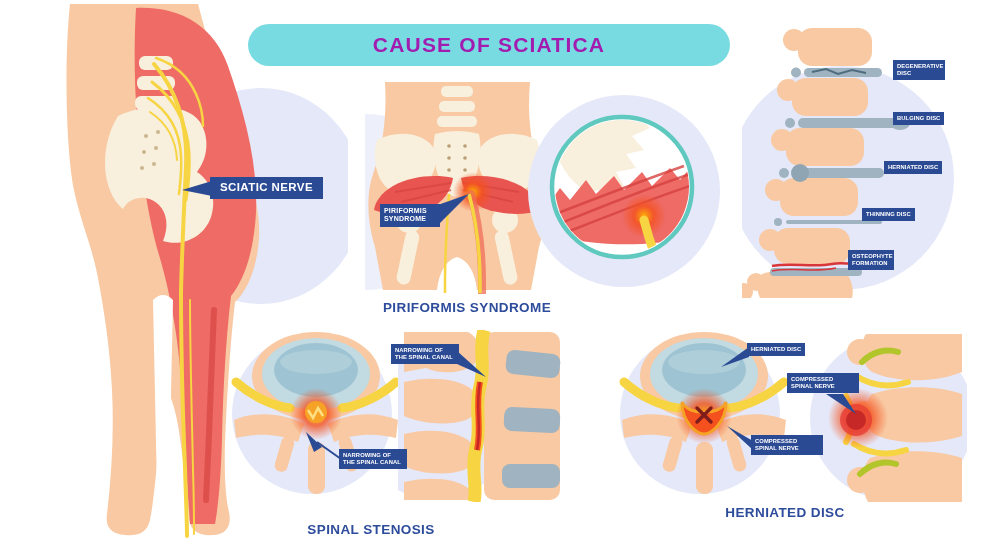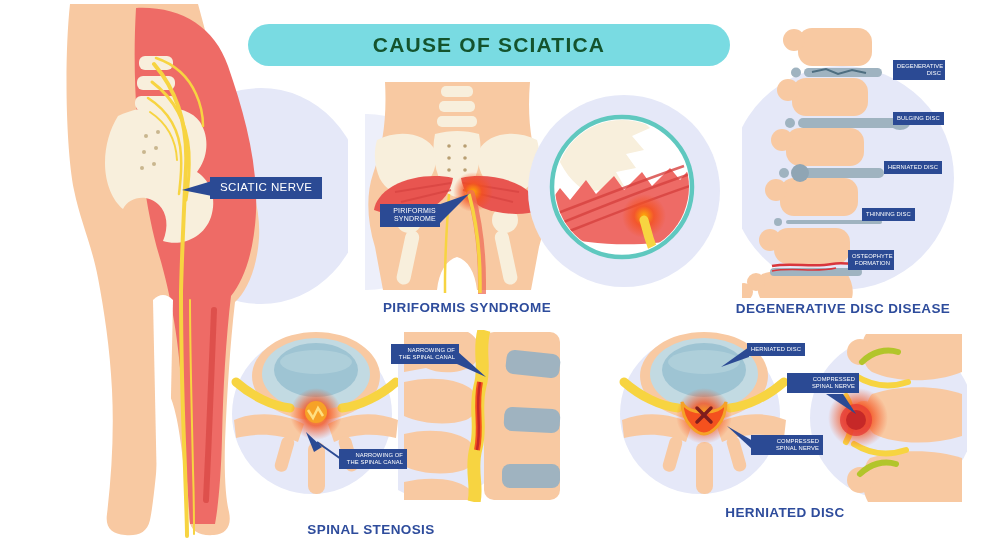--- a/index.html
+++ b/index.html
@@ -1,24 +1,24 @@
 <!DOCTYPE html>
 <html><head>
 <meta charset="utf-8">
 <style>
   html,body{margin:0;padding:0;background:#fff;}
   .canvas{position:relative;width:1000px;height:538px;background:#fff;overflow:hidden;
           font-family:"Liberation Sans",sans-serif;}
   .fig{position:absolute;z-index:1;}
   .banner{position:absolute;left:248px;top:24px;width:482px;height:42px;border-radius:21px;
           background:#79DBE2;z-index:3;display:flex;align-items:center;justify-content:center;}
-  .banner span{color:#14532d;font-size:21px;font-weight:bold;letter-spacing:1.2px;}
+  .banner span{color:#a21caf;font-size:21px;font-weight:bold;letter-spacing:1.2px;}
   .overlay{position:absolute;left:0;top:0;z-index:4;pointer-events:none;}
-  .lbl{position:absolute;z-index:5;background:#2B4A94;color:#fff;font-weight:normal;
-       line-height:1.18;padding:3px 4px;box-sizing:border-box;width:max-content;text-align:right;}
+  .lbl{position:absolute;z-index:5;background:#2B4A94;color:#fff;font-weight:bold;
+       line-height:1.18;padding:3px 4px;box-sizing:border-box;width:max-content;}
   .lbl-lg{font-size:11.5px;letter-spacing:.4px;padding:4px 10px;}
   .lbl-md{font-size:7px;letter-spacing:.2px;}
   .lbl-sm{font-size:5.8px;letter-spacing:.1px;}
   .cap{position:absolute;z-index:5;color:#2E4C9C;font-weight:bold;font-size:13.5px;
        letter-spacing:.4px;white-space:nowrap;transform:translateX(-50%);}
 </style>
 </head>
 <body>
 
 <div class="canvas">
@@ -293,17 +293,16 @@
   <div class="lbl lbl-sm" style="left:848px;top:250px;width:46px;">OSTEOPHYTE FORMATION</div>
 
   <div class="lbl lbl-sm" style="left:391px;top:344px;width:68px;">NARROWING OF THE SPINAL CANAL</div>
   <div class="lbl lbl-sm" style="left:339px;top:449px;width:68px;">NARROWING OF THE SPINAL CANAL</div>
 
   <div class="lbl lbl-sm" style="left:747px;top:343px;">HERNIATED DISC</div>
   <div class="lbl lbl-sm" style="left:787px;top:373px;width:72px;">COMPRESSED SPINAL NERVE</div>
   <div class="lbl lbl-sm" style="left:751px;top:435px;width:72px;">COMPRESSED SPINAL NERVE</div>
 
   <div class="cap" style="left:467px;top:300px;">PIRIFORMIS SYNDROME</div>
-  <div class="cap" style="left:843px;top:301px;">DEGENERATIVE DISC DISEASE</div>
   <div class="cap" style="left:371px;top:522px;">SPINAL STENOSIS</div>
   <div class="cap" style="left:785px;top:505px;">HERNIATED DISC</div>
 
 </div>
 
 </body></html>

